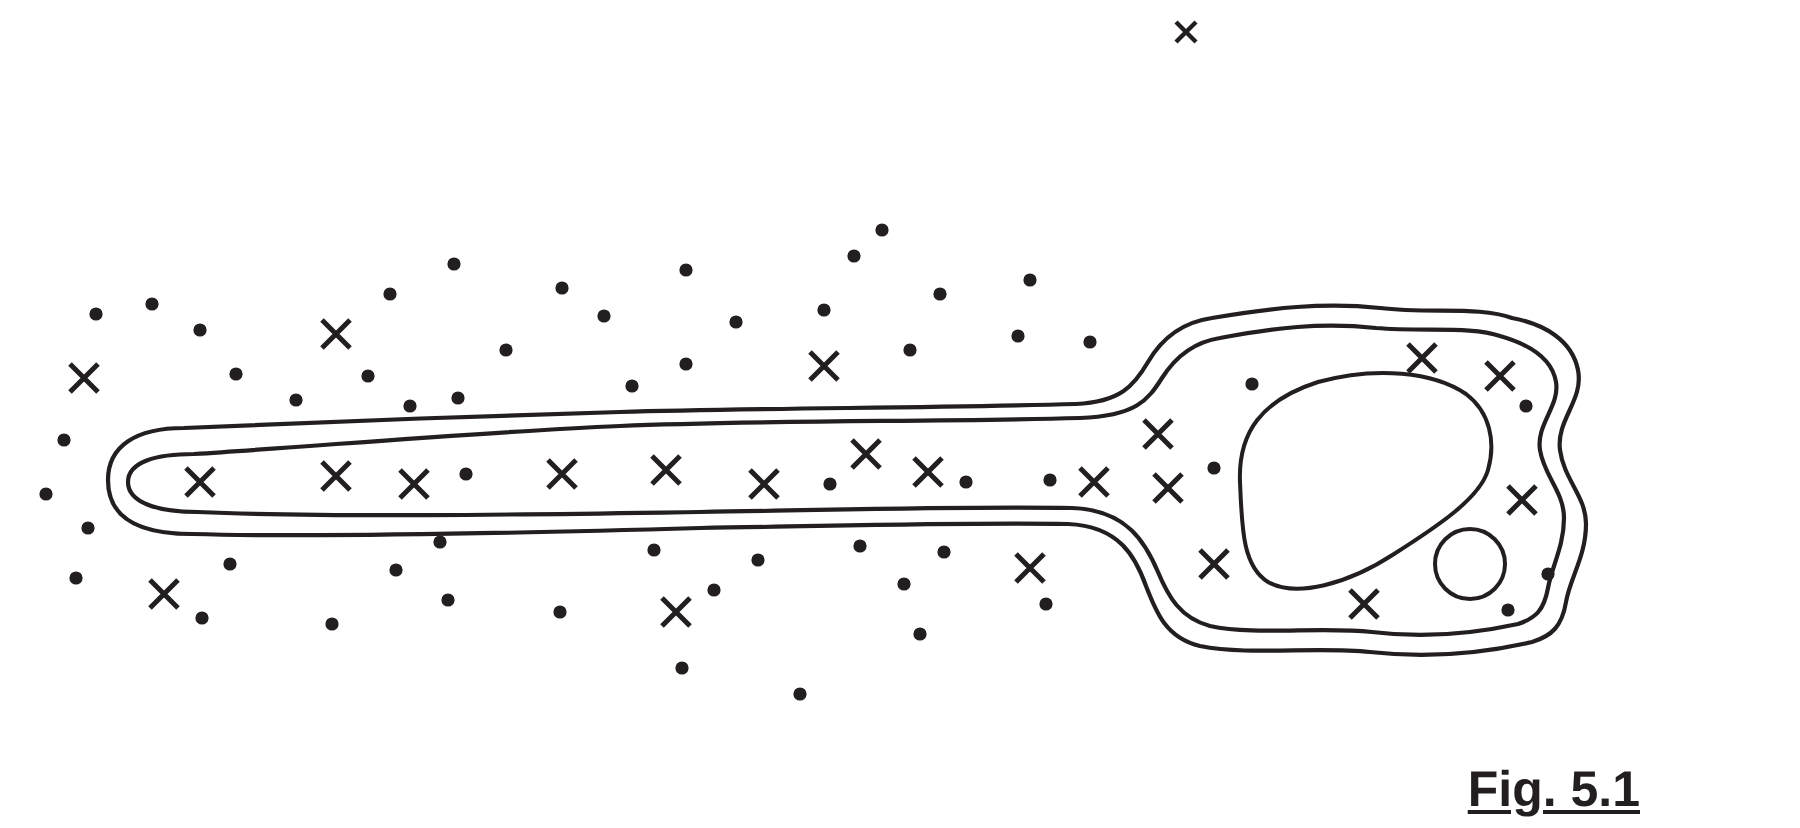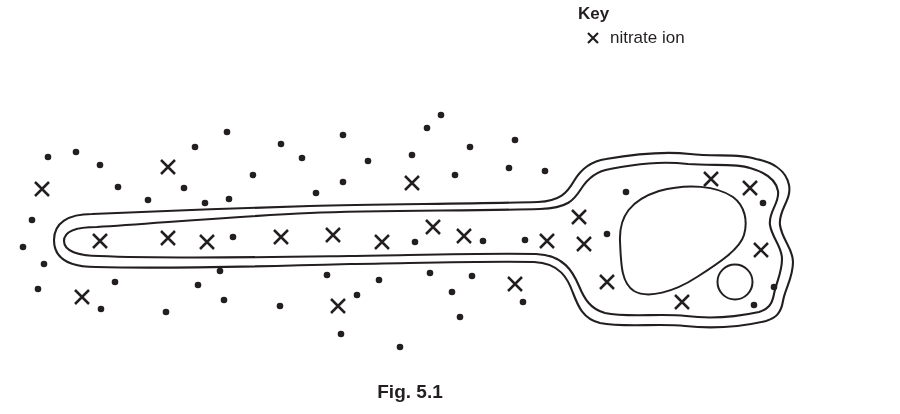--- a/index.html
+++ b/index.html
@@ -16,21 +16,21 @@
   .water-layer circle { fill: var(--ink); stroke: none; }
   .key {
     position: absolute; left: 578px; top: 3px;
   }
   .key-title { font-size: 17px; font-weight: 700; line-height: 22px; }
   .key-row { display: flex; align-items: center; gap: 9px; padding-left: 7px; height: 25px; font-size: 17px; }
   .key-sym { width: 16px; height: 16px; display: flex; align-items: center; justify-content: center; }
   .key-sym svg { display: block; }
   .caption {
     position: absolute; left: 0; top: 381px; width: 820px;
-    text-align: center; font-size: 19px; font-weight: 700;
+    text-align: right; font-size: 25px; font-weight: 700; text-decoration: underline;
   }
 </style>
 </head>
 <body>
 
 <div class="stage">
 
   <svg class="diagram" width="900" height="414" viewBox="0 0 900 414">
     <g>
       <path class="wall" d="M 92,214
@@ -159,26 +159,24 @@
         <circle cx="525" cy="240" r="3.3"></circle>
         <circle cx="626" cy="192" r="3.3"></circle>
         <circle cx="763" cy="203" r="3.3"></circle>
         <circle cx="607" cy="234" r="3.3"></circle>
         <circle cx="774" cy="287" r="3.3"></circle>
         <circle cx="754" cy="305" r="3.3"></circle>
       </g>
   </svg>
 
   <div class="key">
-    <div class="key-title">Key</div>
     <div class="key-row">
       <span class="key-sym">
         <svg width="14" height="14" viewBox="0 0 14 14">
           <path d="M2 2 L12 12 M12 2 L2 12" stroke="#231f20" stroke-width="2.2" fill="none"></path>
         </svg>
       </span>
-      <span>nitrate ion</span>
     </div>
   </div>
 
   <div class="caption">Fig. 5.1</div>
 
 </div>
 
 </body></html>

